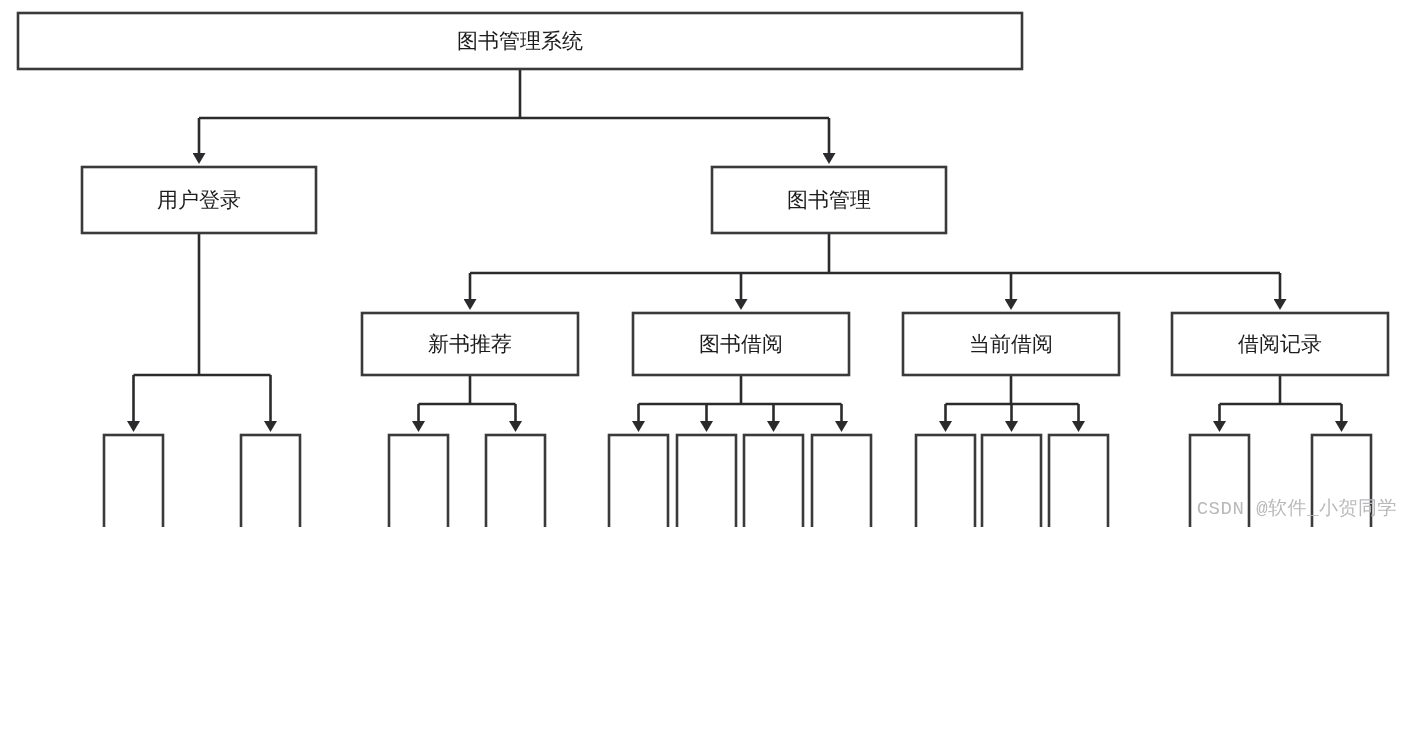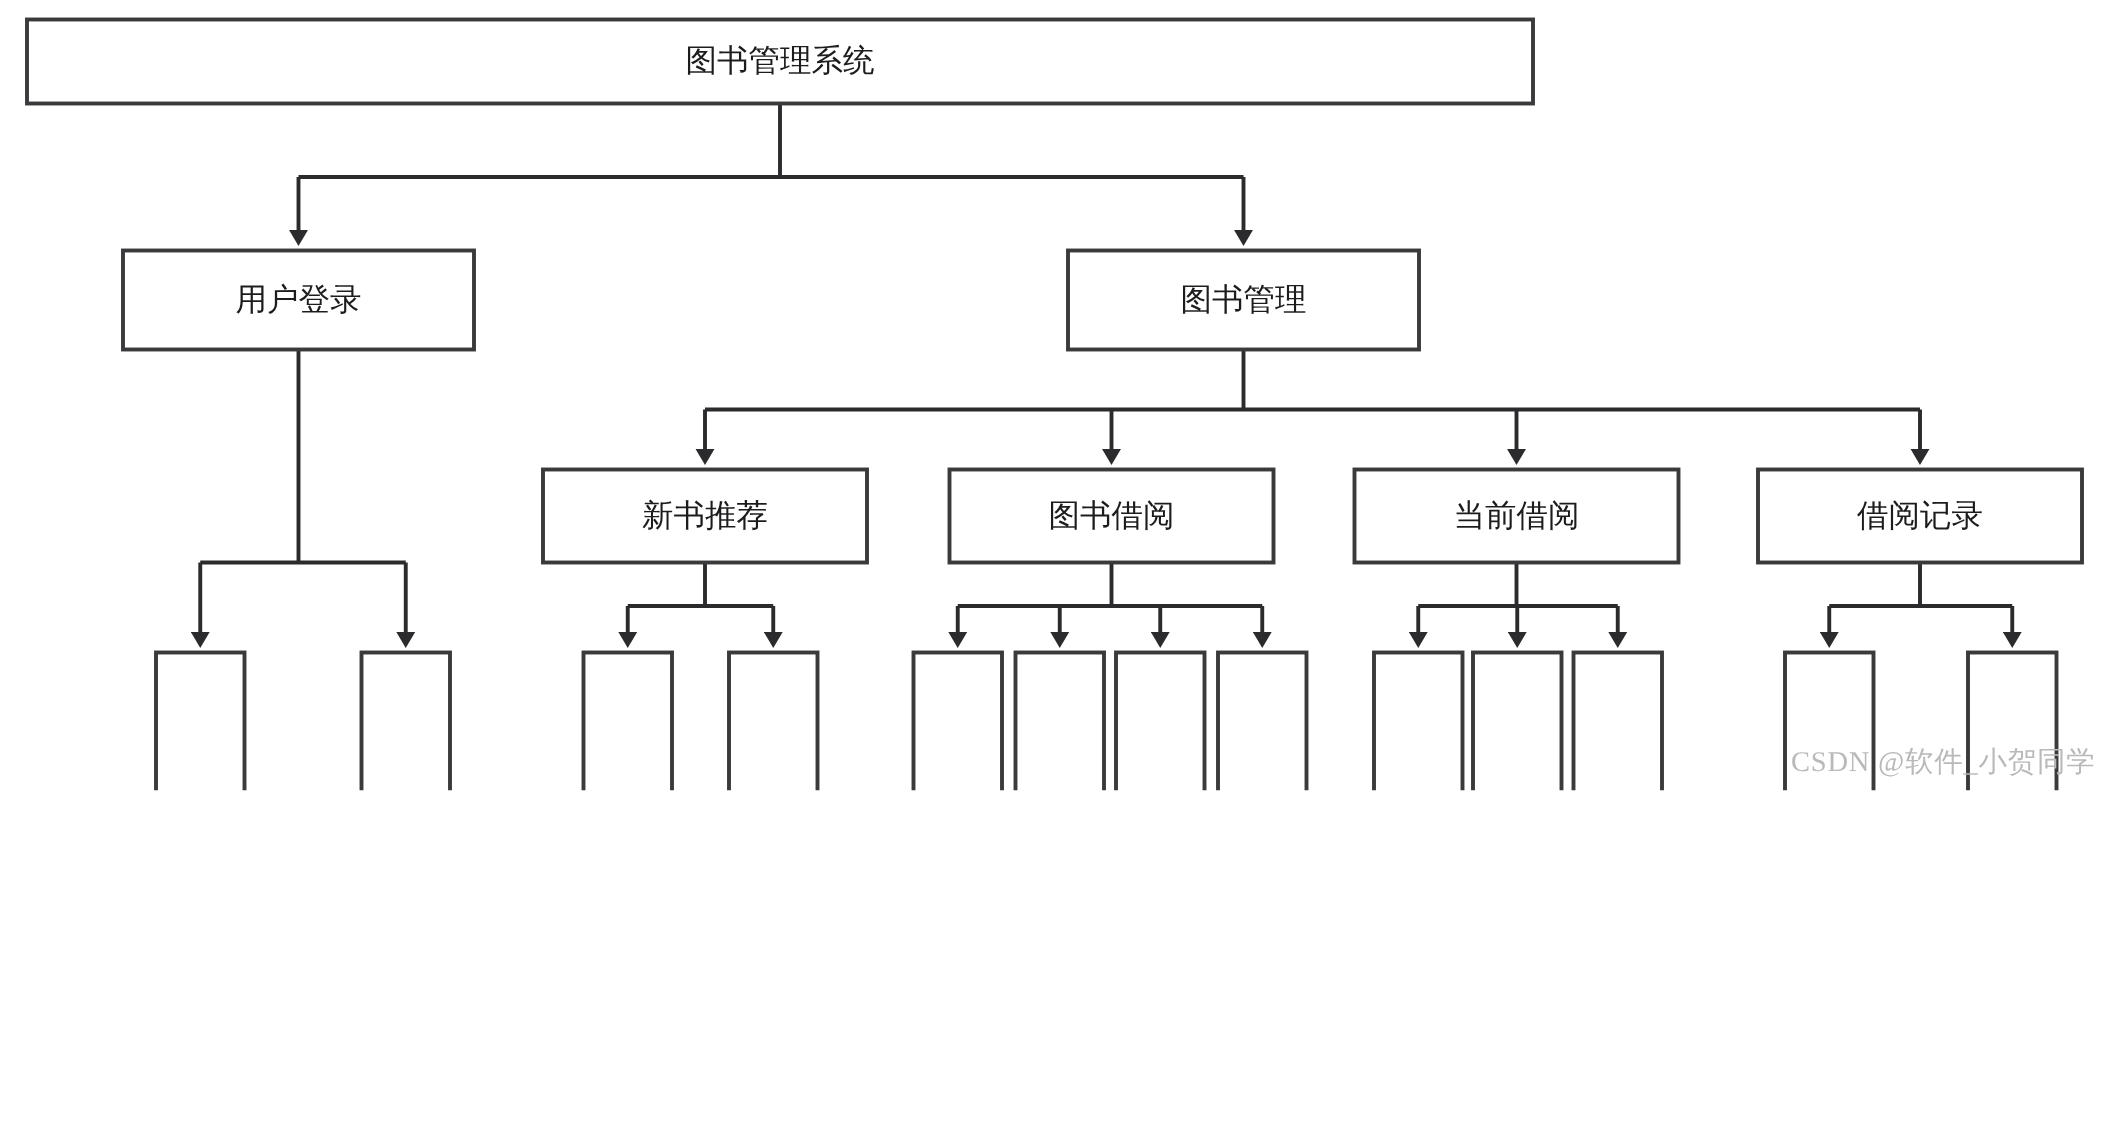--- a/index.html
+++ b/index.html
@@ -68,21 +68,21 @@
     position: absolute;
     display: flex;
     align-items: center;
     justify-content: center;
     pointer-events: none;
   }
   #watermark {
     position: absolute;
     right: 8px;
     bottom: 6px;
-    font-family: Liberation Serif, serif;
+    font-family: Liberation Mono, monospace;
     font-size: 19px;
     color: #b9b9bb;
     letter-spacing: 0.5px;
     white-space: nowrap;
     user-select: none;
   }
 </style>
 </head>
 <body>
 

